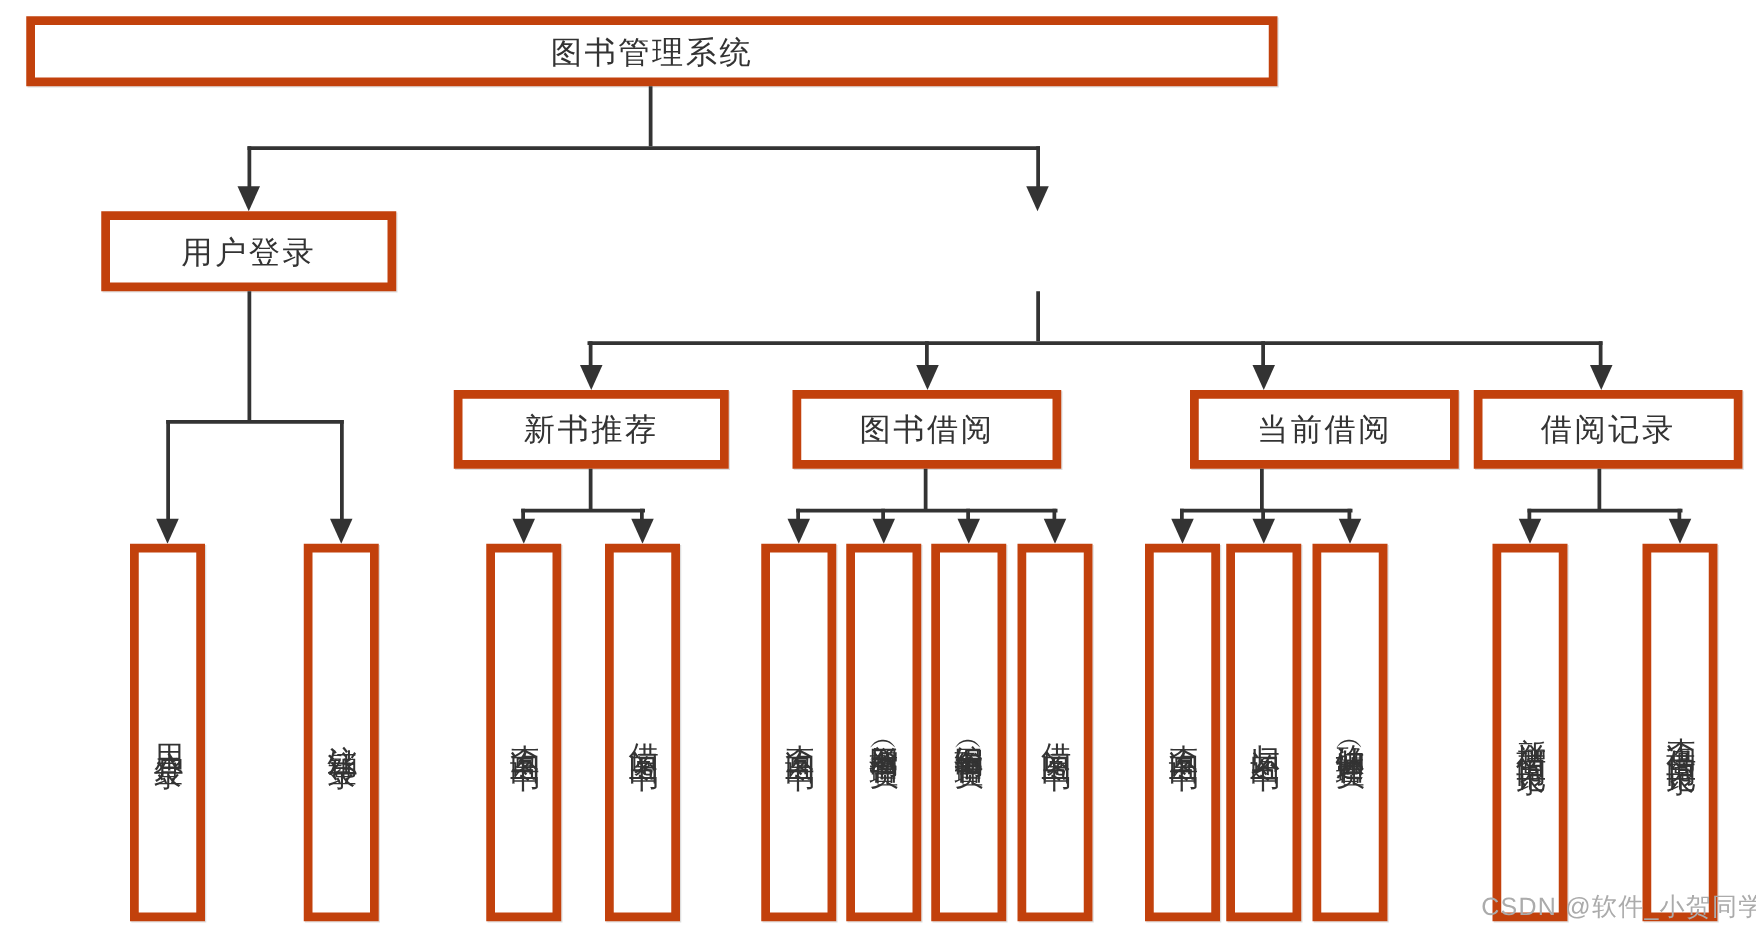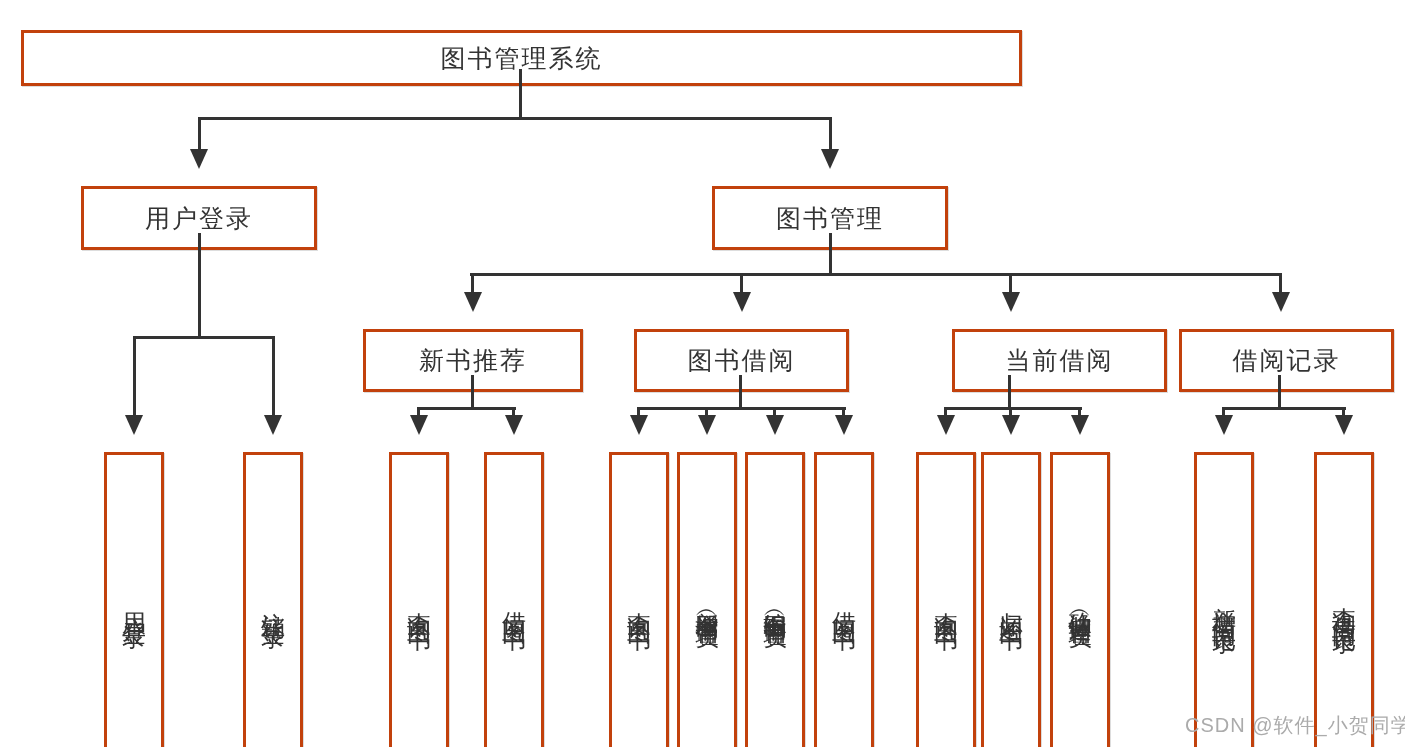--- a/index.html
+++ b/index.html
@@ -1,22 +1,21 @@
 <!DOCTYPE html>
 <html><head>
 <meta charset="utf-8">
 <style>
   html,body{margin:0;padding:0;background:#ffffff;}
   body{font-family:"Liberation Sans","DejaVu Sans",sans-serif;}
   #canvas{position:relative;width:1405px;height:747px;background:#ffffff;overflow:hidden;}
   .box{
-    position:absolute;box-sizing:border-box;border:3px solid #c2410c;background:#ffffff;
+    position:absolute;box-sizing:border-box;border:7px solid #c2410c;background:#ffffff;
     display:flex;align-items:center;justify-content:center;
     box-shadow:1px 1px 0 rgba(120,120,120,0.25);
-    margin-top:17px;
   }
   .hlabel{font-size:25px;color:#333333;letter-spacing:2px;white-space:nowrap;}
   .leaf{top:435px;width:60px;height:302px;}
   .vlabel{
     writing-mode:vertical-rl;text-orientation:mixed;
     font-size:24px;color:#333333;letter-spacing:5px;line-height:1;
     white-space:nowrap;
   }
   .vlabel.tight{letter-spacing:2px;font-size:23px;}
   .line{position:absolute;background:#333333;}
@@ -41,23 +40,20 @@
 
   <div class="line" style="left:519px;top:69px;width:3px;height:48px;"></div>
   <div class="line" style="left:198px;top:117px;width:634px;height:3px;"></div>
   <div class="line" style="left:198px;top:117px;width:3px;height:34px;"></div>
   <div class="arrow" style="left:190px;top:149px;"></div>
   <div class="line" style="left:829px;top:117px;width:3px;height:34px;"></div>
   <div class="arrow" style="left:821px;top:149px;"></div>
 
   <div class="box" style="left:81px;top:169px;width:236px;height:64px;">
     <span class="hlabel">用户登录</span>
-  </div>
-  <div class="box" style="left:712px;top:169px;width:236px;height:64px;">
-    <span class="hlabel">图书管理</span>
   </div>
 
   <div class="line" style="left:198px;top:233px;width:3px;height:103px;"></div>
   <div class="line" style="left:133px;top:336px;width:142px;height:3px;"></div>
   <div class="line" style="left:133px;top:336px;width:3px;height:81px;"></div>
   <div class="arrow" style="left:125px;top:415px;"></div>
   <div class="line" style="left:272px;top:336px;width:3px;height:81px;"></div>
   <div class="arrow" style="left:264px;top:415px;"></div>
 
   <div class="line" style="left:829px;top:233px;width:3px;height:40px;"></div>

